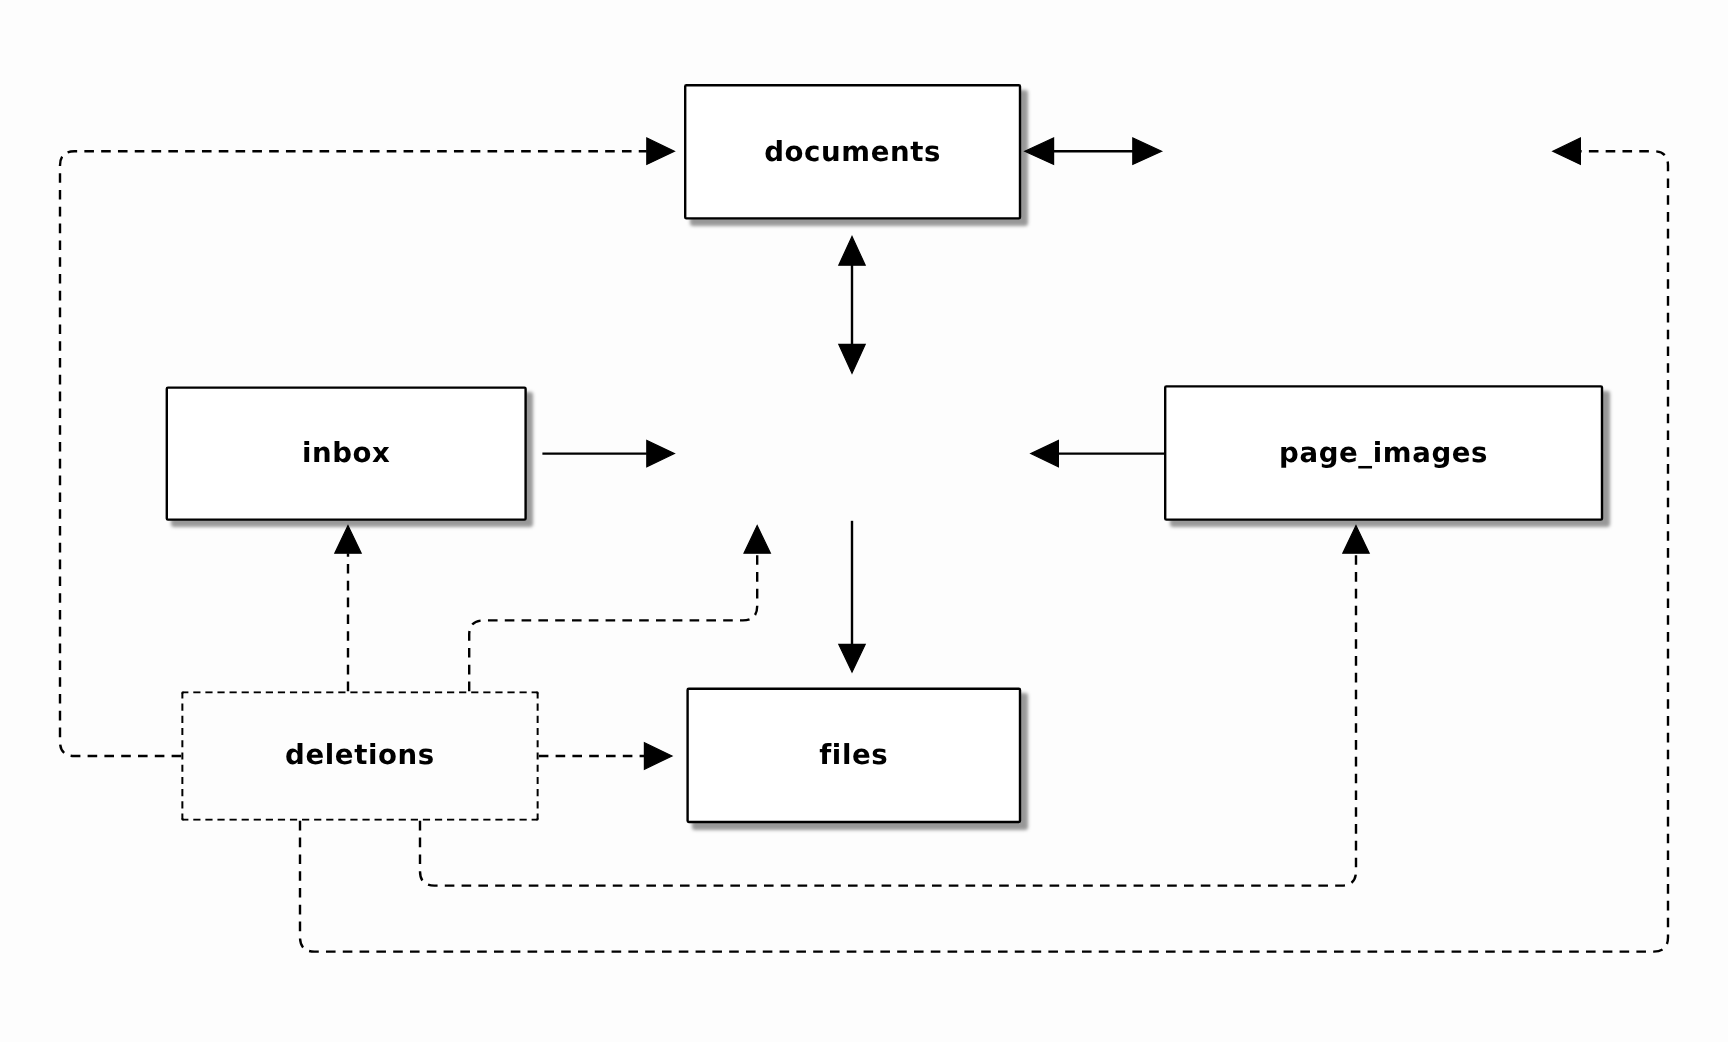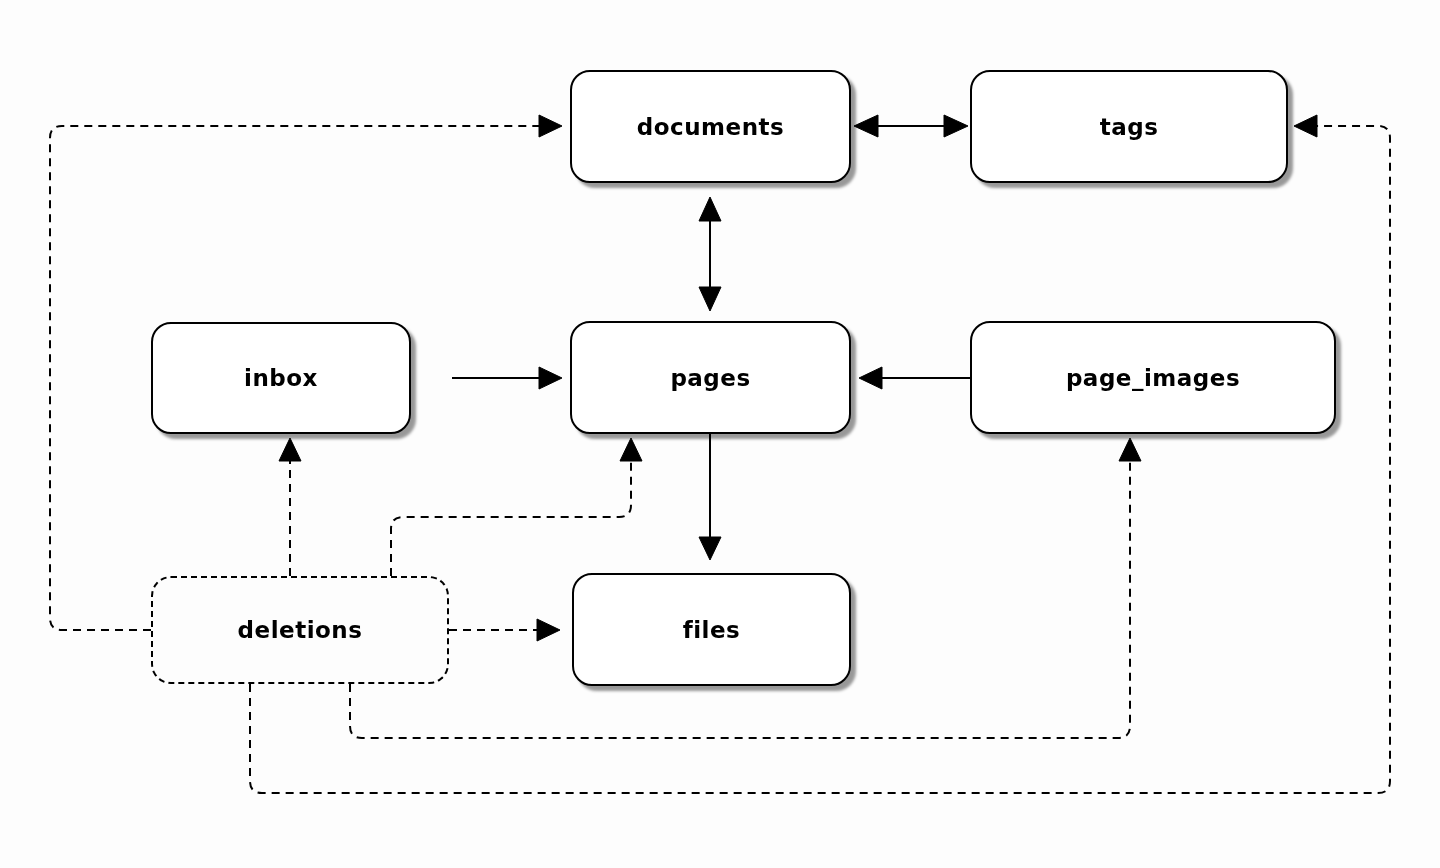--- a/index.html
+++ b/index.html
@@ -31,41 +31,41 @@
   }
   svg.edges polygon {
     fill: #000000;
     stroke: #000000;
     stroke-width: 1;
   }
   .node {
     position: absolute;
     background: #ffffff;
     border: 2.5px solid #000000;
-    border-radius: 20px;
+    border-radius: 2px;
     box-shadow: 5px 5px 3px rgba(0, 0, 0, 0.40);
     display: flex;
     align-items: center;
     justify-content: center;
     box-sizing: border-box;
   }
   .node.dashed {
     border: 2px dashed #000000;
     box-shadow: none;
     background: transparent;
   }
   .node .label {
     font-size: 23px;
     font-weight: bold;
     color: #000000;
     letter-spacing: 0.5px;
   }
   .n-documents   { left: 570px; top: 70px;  width: 281px; height: 113px; }
   .n-tags        { left: 970px; top: 70px;  width: 318px; height: 113px; }
-  .n-inbox       { left: 151px; top: 322px; width: 260px; height: 112px; }
+  .n-inbox       { left: 138px; top: 322px; width: 301px; height: 112px; }
   .n-pages       { left: 570px; top: 321px; width: 281px; height: 113px; }
   .n-page_images { left: 970px; top: 321px; width: 366px; height: 113px; }
   .n-files       { left: 572px; top: 573px; width: 279px; height: 113px; text-align: center; }
   .n-deletions   { left: 151px; top: 576px; width: 298px; height: 108px; }
 </style>
 </head>
 <body>
 
 <div class="canvas">
 
@@ -126,31 +126,25 @@
     <g>
       <path class="dashed" d="M250,684 V781 Q250,793 262,793 H1378 Q1390,793 1390,781 V138 Q1390,126 1378,126 H1317"></path>
       <polygon points="1294,126 1317,115 1317,137"></polygon>
     </g>
   </svg>
 
   <div class="node n-documents">
     <span class="label">documents</span>
   </div>
 
-  <div class="node n-tags">
-    <span class="label">tags</span>
-  </div>
 
   <div class="node n-inbox">
     <span class="label">inbox</span>
   </div>
 
-  <div class="node n-pages">
-    <span class="label">pages</span>
-  </div>
 
   <div class="node n-page_images">
     <span class="label">page_images</span>
   </div>
 
   <div class="node n-files">
     <span class="label">files</span>
   </div>
 
   <div class="node dashed n-deletions">

